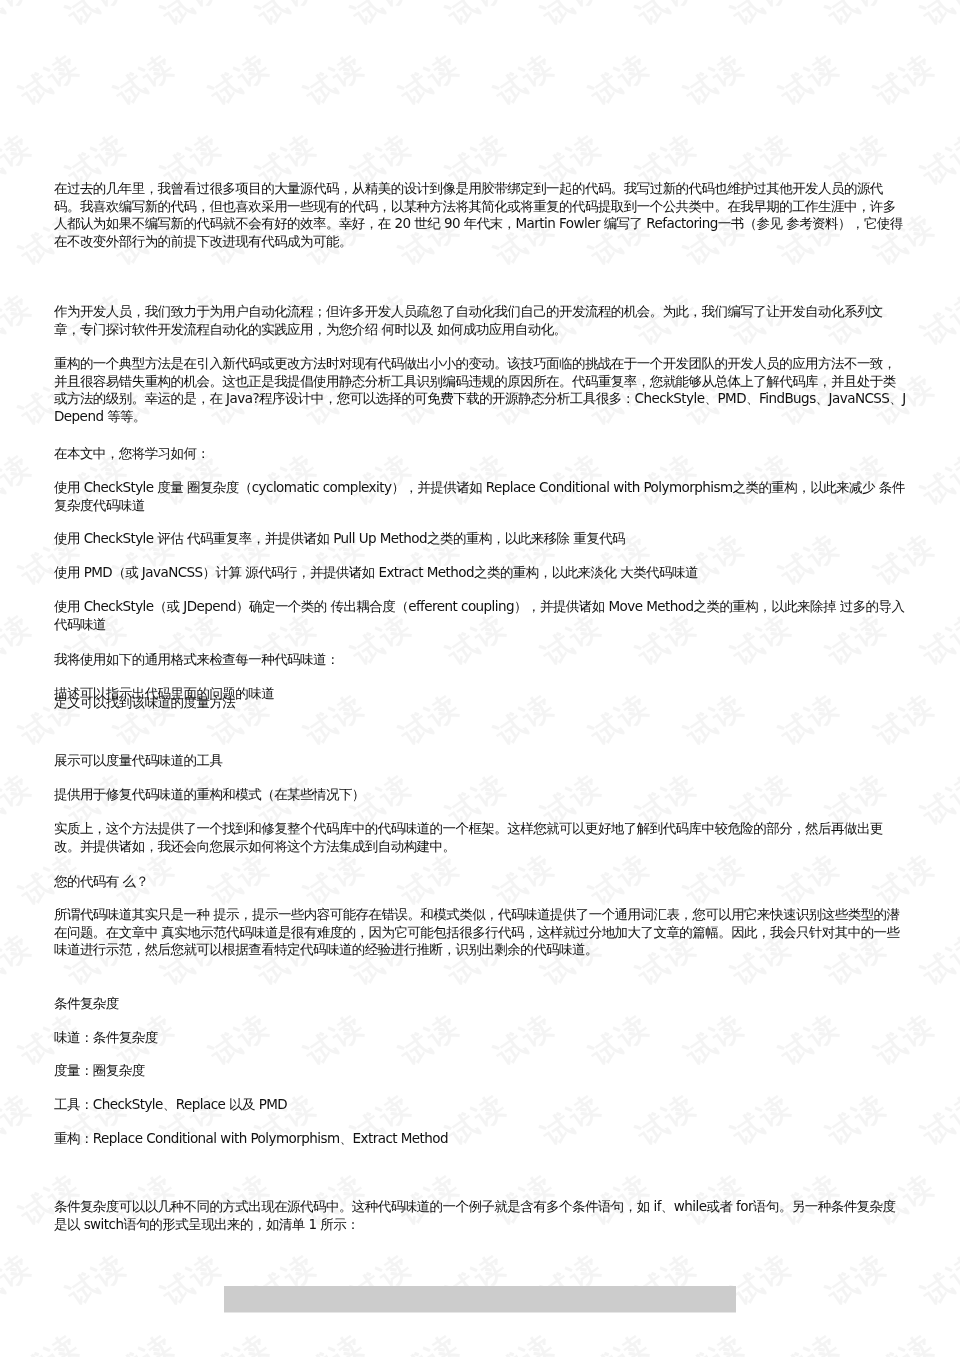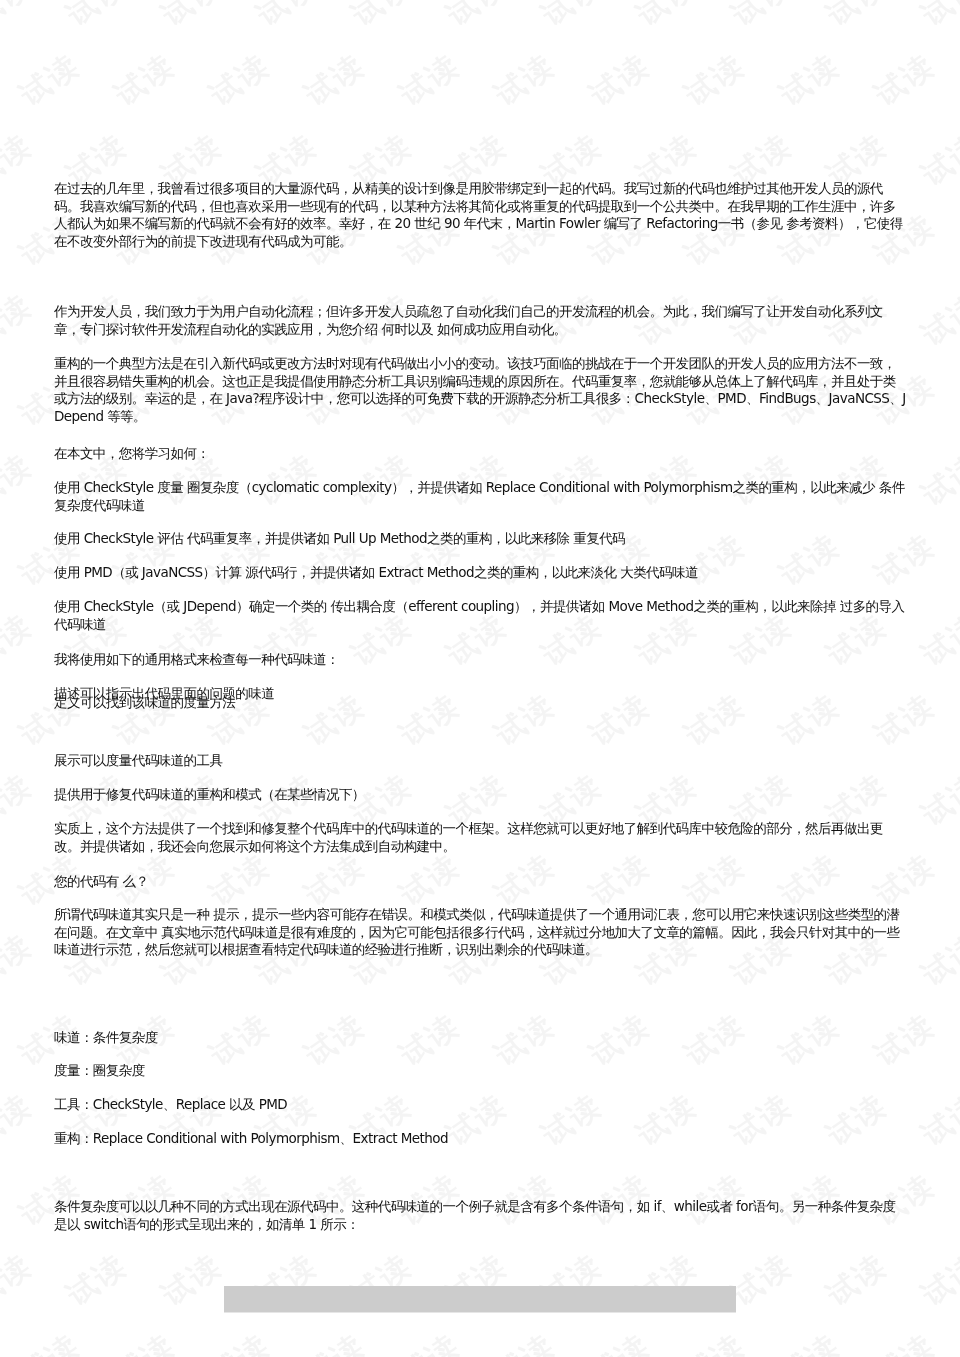--- a/index.html
+++ b/index.html
@@ -243,20 +243,21 @@
   <p class="para" style="top:564px">使用 PMD（或 JavaNCSS）计算 源代码行，并提供诸如 Extract Method之类的重构，以此来淡化 大类代码味道</p>
   <p class="para" style="top:598px">使用 CheckStyle（或 JDepend）确定一个类的 传出耦合度（efferent coupling），并提供诸如 Move Method之类的重构，以此来除掉 过多的导入代码味道</p>
   <p class="para" style="top:651px">我将使用如下的通用格式来检查每一种代码味道：</p>
   <p class="para" style="top:685px">描述可以指示出代码里面的问题的味道</p>
   <p class="para" style="top:694px">定义可以找到该味道的度量方法</p>
   <p class="para" style="top:752px">展示可以度量代码味道的工具</p>
   <p class="para" style="top:786px">提供用于修复代码味道的重构和模式（在某些情况下）</p>
   <p class="para" style="top:820px">实质上，这个方法提供了一个找到和修复整个代码库中的代码味道的一个框架。这样您就可以更好地了解到代码库中较危险的部分，然后再做出更改。并提供诸如，我还会向您展示如何将这个方法集成到自动构建中。</p>
   <p class="para" style="top:873px">您的代码有 么？</p>
   <p class="para" style="top:906px">所谓代码味道其实只是一种 提示，提示一些内容可能存在错误。和模式类似，代码味道提供了一个通用词汇表，您可以用它来快速识别这些类型的潜在问题。在文章中 真实地示范代码味道是很有难度的，因为它可能包括很多行代码，这样就过分地加大了文章的篇幅。因此，我会只针对其中的一些味道进行示范，然后您就可以根据查看特定代码味道的经验进行推断，识别出剩余的代码味道。</p>
+  <p class="para" style="top:995px">条件复杂度</p>
   <p class="para" style="top:1029px">味道：条件复杂度</p>
   <p class="para" style="top:1062px">度量：圈复杂度</p>
   <p class="para" style="top:1096px">工具：CheckStyle、Replace 以及 PMD</p>
   <p class="para" style="top:1130px">重构：Replace Conditional with Polymorphism、Extract Method</p>
   <p class="para" style="top:1198px">条件复杂度可以以几种不同的方式出现在源代码中。这种代码味道的一个例子就是含有多个条件语句，如 if、while或者 for语句。另一种条件复杂度是以 switch语句的形式呈现出来的，如清单 1 所示：</p>
 
   <div class="code-bar"></div>
 </div>
 
 </body></html>

